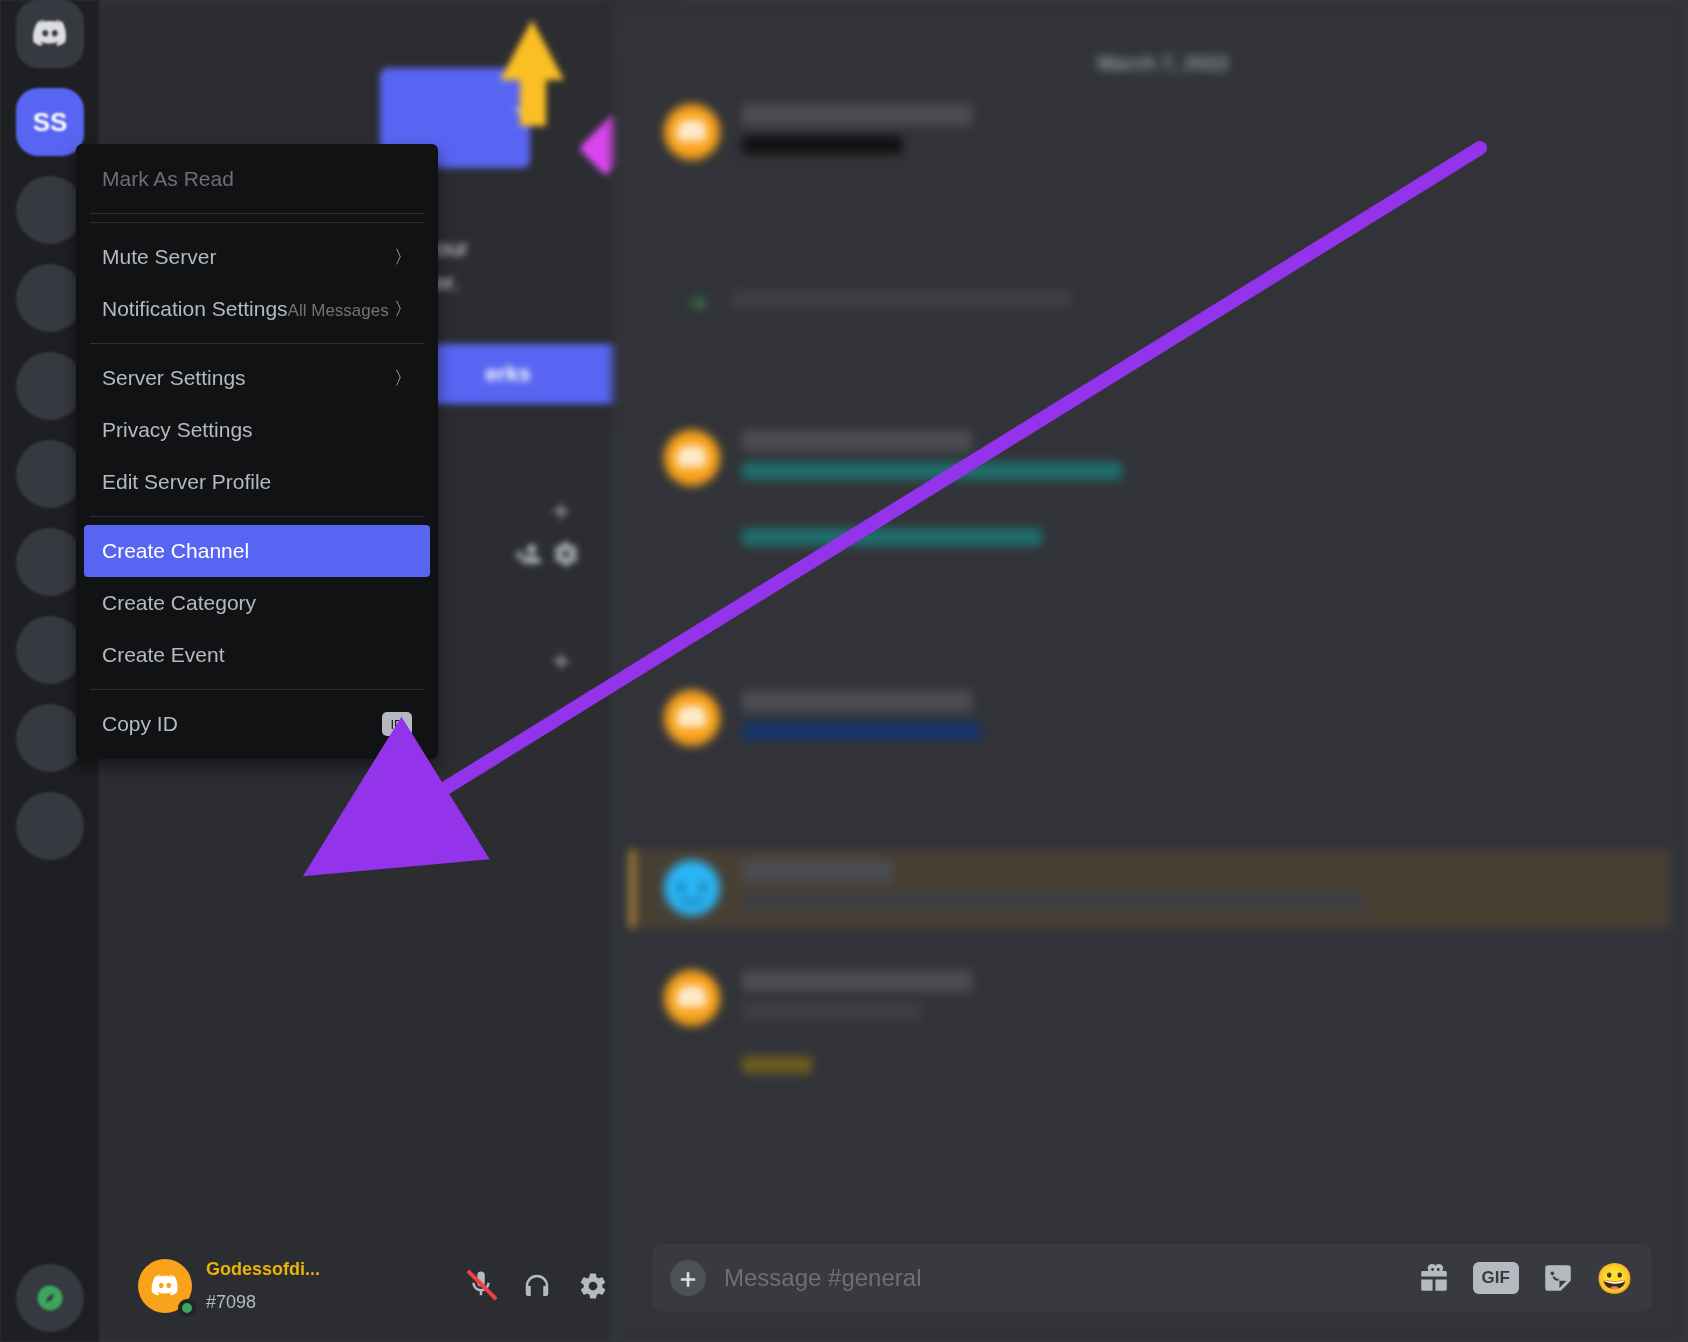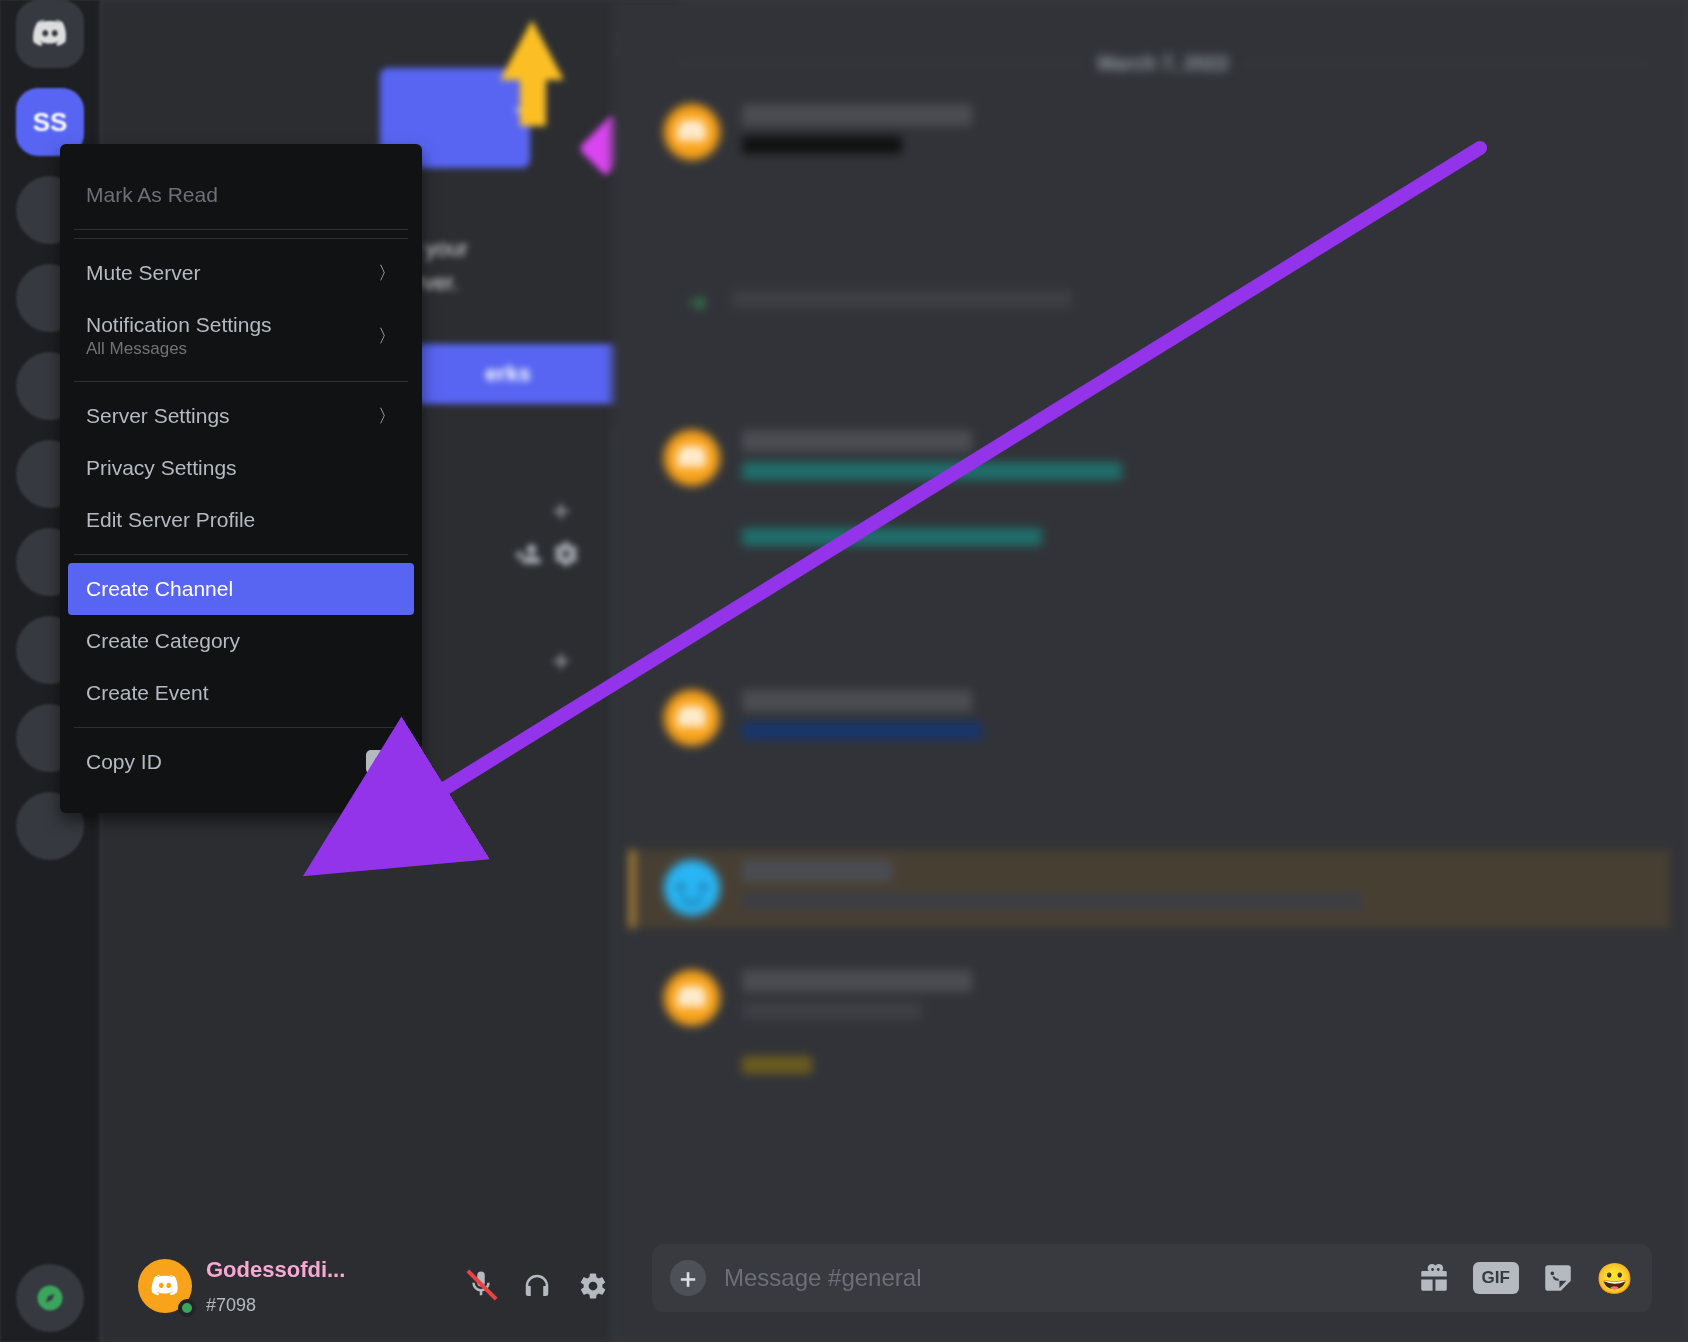--- a/index.html
+++ b/index.html
@@ -92,35 +92,35 @@
   .user-panel{
     position:absolute;left:138px;bottom:20px;width:470px;height:72px;display:flex;align-items:center;gap:14px;
     filter:none;
   }
   .user-panel .avatar{
     width:54px;height:54px;border-radius:50%;background:#f9a31b;display:flex;align-items:center;justify-content:center;position:relative;
   }
   .user-panel .avatar svg{width:30px;height:30px;fill:#fff;}
   .user-panel .avatar .badge{position:absolute;right:-4px;bottom:-4px;width:18px;height:18px;border-radius:50%;background:#3ba55d;border:4px solid #232428;}
   .user-panel .names{display:flex;flex-direction:column;}
-  .user-panel .names .n{color:#f9a8d4;font-weight:700;font-size:22px;}
+  .user-panel .names .n{color:#eab308;font-weight:700;font-size:18px;}
   .user-panel .names .t{color:#b5bac1;font-size:18px;margin-top:12px;}
   .user-panel .icons{margin-left:auto;display:flex;gap:26px;align-items:center;}
   .user-panel .icons svg{width:30px;height:30px;fill:#b5bac1;}
   .mic-mute{position:relative;}
   .mic-mute .slash{position:absolute;left:-4px;top:14px;width:40px;height:4px;background:#ed4245;transform:rotate(45deg);}
 
   
   .context-menu{
     position:absolute;
-    left:60px; top:144px;
+    left:76px; top:144px;
     width:362px;
     background:#111214;
     border-radius:6px;
-    padding:25px 0;
+    padding:9px 0;
     z-index:50;
     box-shadow:0 8px 16px rgba(0,0,0,.5);
   }
   .context-menu .item{
     padding:14px 18px;
     margin:0 8px;
     border-radius:4px;
     font-size:21px;
     color:#b5bac1;
     display:flex;align-items:center;justify-content:space-between;
@@ -132,21 +132,21 @@
   .context-menu .sub{font-size:17px;color:#737373;margin-top:2px;}
   .context-menu .sep{height:1px;background:#2e2f34;margin:8px 14px;}
   .context-menu .chev{font-size:18px;color:#b5bac1;}
   .context-menu .checkbox{
     width:26px;height:26px;border:2px solid #87898c;border-radius:5px;
   }
   .context-menu .idpill{
     width:30px;height:24px;border-radius:5px;background:#b5bac1;color:#111214;font-size:13px;font-weight:400;
     display:flex;align-items:center;justify-content:center;
   }
-  .context-menu .col{display:flex;flex-direction:column;align-items:flex-start;}
+  .context-menu .col{display:flex;flex-direction:row;align-items:flex-end;}
 
   
   .chat{
     position:absolute;
     left:612px; top:0;
     width:1076px;height:100%;
     background:#313338;
     filter: blur(5px);
   }
   .chat .divider{

